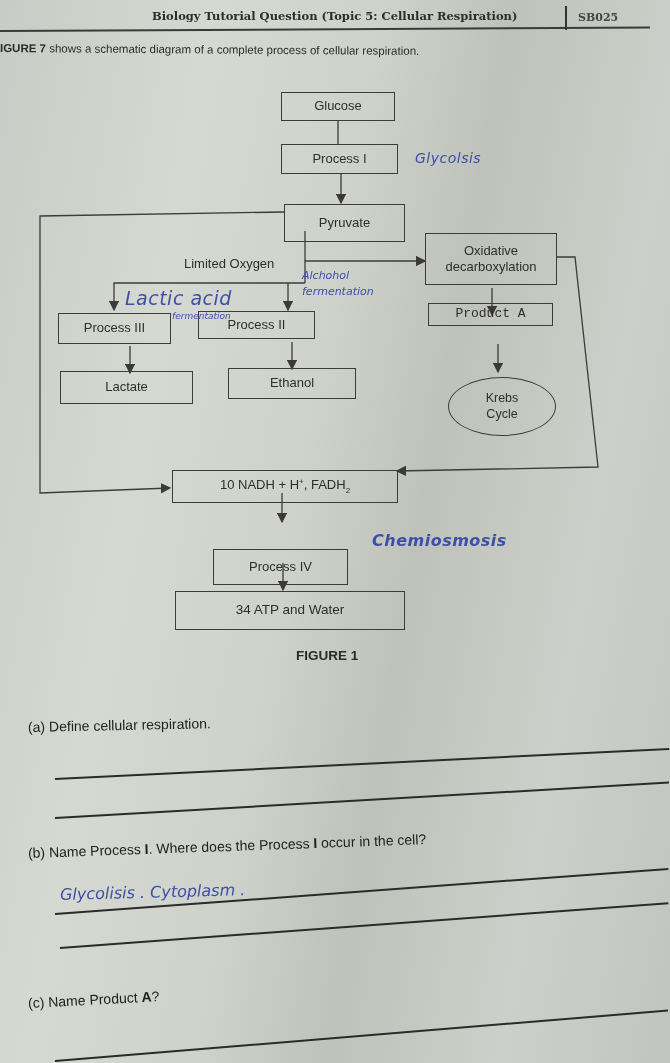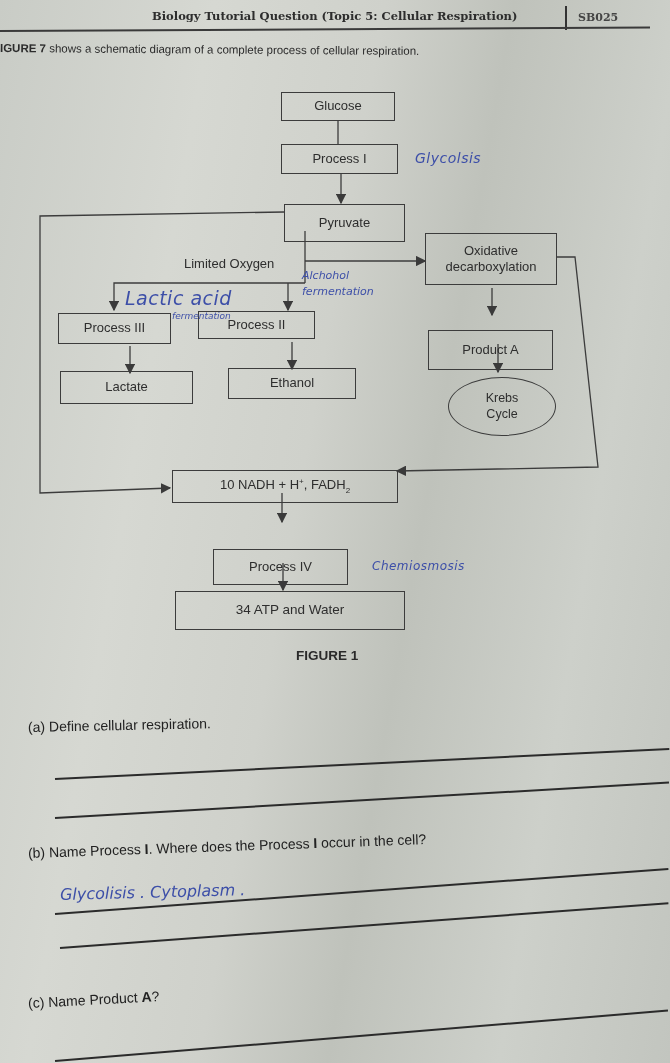--- a/index.html
+++ b/index.html
@@ -91,40 +91,40 @@
 <div class="box" style="left:281px;top:92px;width:114px;height:29px;">Glucose</div>
 <div class="box" style="left:281px;top:144px;width:117px;height:30px;">Process I</div>
 <div class="box" style="left:284px;top:204px;width:121px;height:38px;">Pyruvate</div>
 <div class="label" style="left:168px;top:256px;margin-left:16px;">Limited Oxygen</div>
 <div class="box" style="left:425px;top:233px;width:132px;height:52px;flex-direction:column;">
   <span>Oxidative</span>
   <span>decarboxylation</span>
 </div>
 <div class="box" style="left:58px;top:313px;width:113px;height:31px;">Process III</div>
 <div class="box" style="left:198px;top:311px;width:117px;height:28px;">Process II</div>
-<div class="box" style="left:428px;top:330px;width:125px;height:40px;">Product A</div>
+<div class="box" style="left:428px;top:303px;width:125px;height:23px;font-family:Liberation Mono, monospace;">Product A</div>
 <div class="box" style="left:60px;top:371px;width:133px;height:33px;">Lactate</div>
 <div class="box" style="left:228px;top:368px;width:128px;height:31px;">Ethanol</div>
 <div class="box ellipse" style="left:448px;top:377px;width:108px;height:59px;flex-direction:column;font-size:12.5px;align-items:center;">
   <span>Krebs</span>
   <span>Cycle</span>
 </div>
 <div class="box" style="left:172px;top:470px;width:226px;height:33px;">
   <span><span>10 NADH + H</span><sup style="font-size:8px">+</sup><span>, FADH</span><sub style="font-size:8px">2</sub></span>
 </div>
 <div class="box" style="left:213px;top:527px;width:135px;height:36px;margin-top:22px;">Process IV</div>
 <div class="box" style="left:175px;top:591px;width:230px;height:39px;font-size:13.5px;">34 ATP and Water</div>
 <div class="abs fig-caption">FIGURE 1</div>
 
 <div class="hand" style="left:415px;top:150px;font-size:14px;">Glycolsis</div>
 <div class="hand" style="left:125px;top:287px;font-size:19px;">Lactic acid</div>
 <div class="hand" style="left:172px;top:311px;font-size:9px;letter-spacing:0;">fermentation</div>
 <div class="hand" style="left:302px;top:269px;font-size:11px;letter-spacing:0;">Alchohol</div>
 <div class="hand" style="left:302px;top:285px;font-size:11px;letter-spacing:0;">fermentation</div>
-<div class="hand" style="left:372px;top:559px;font-size:12px;">Chemiosmosis</div>
+<div class="hand" style="left:372px;top:531px;font-size:16px;font-weight:bold;">Chemiosmosis</div>
 
 <div class="abs question" style="left:28px;top:719px;transform:rotate(-1.2deg);transform-origin:left;">(a) Define cellular respiration.</div>
 <div class="answer-line" style="left:55px;top:778px;width:615px;transform:rotate(-2.8deg);"></div>
 <div class="answer-line" style="left:55px;top:817px;width:615px;transform:rotate(-3.3deg);"></div>
 
 <div class="abs question" style="left:28px;top:845px;transform:rotate(-2deg);transform-origin:left;"><span>(b) Name Process </span><b>I</b><span>. Where does the Process </span><b>I</b><span> occur in the cell?</span></div>
 <div class="hand" style="left:60px;top:885px;font-size:16px;transform:rotate(-1.5deg);transform-origin:left;letter-spacing:0;">Glycolisis . Cytoplasm .</div>
 <div class="answer-line" style="left:55px;top:913px;width:615px;transform:rotate(-4.2deg);"></div>
 <div class="answer-line" style="left:60px;top:947px;width:610px;transform:rotate(-4.2deg);"></div>
 

